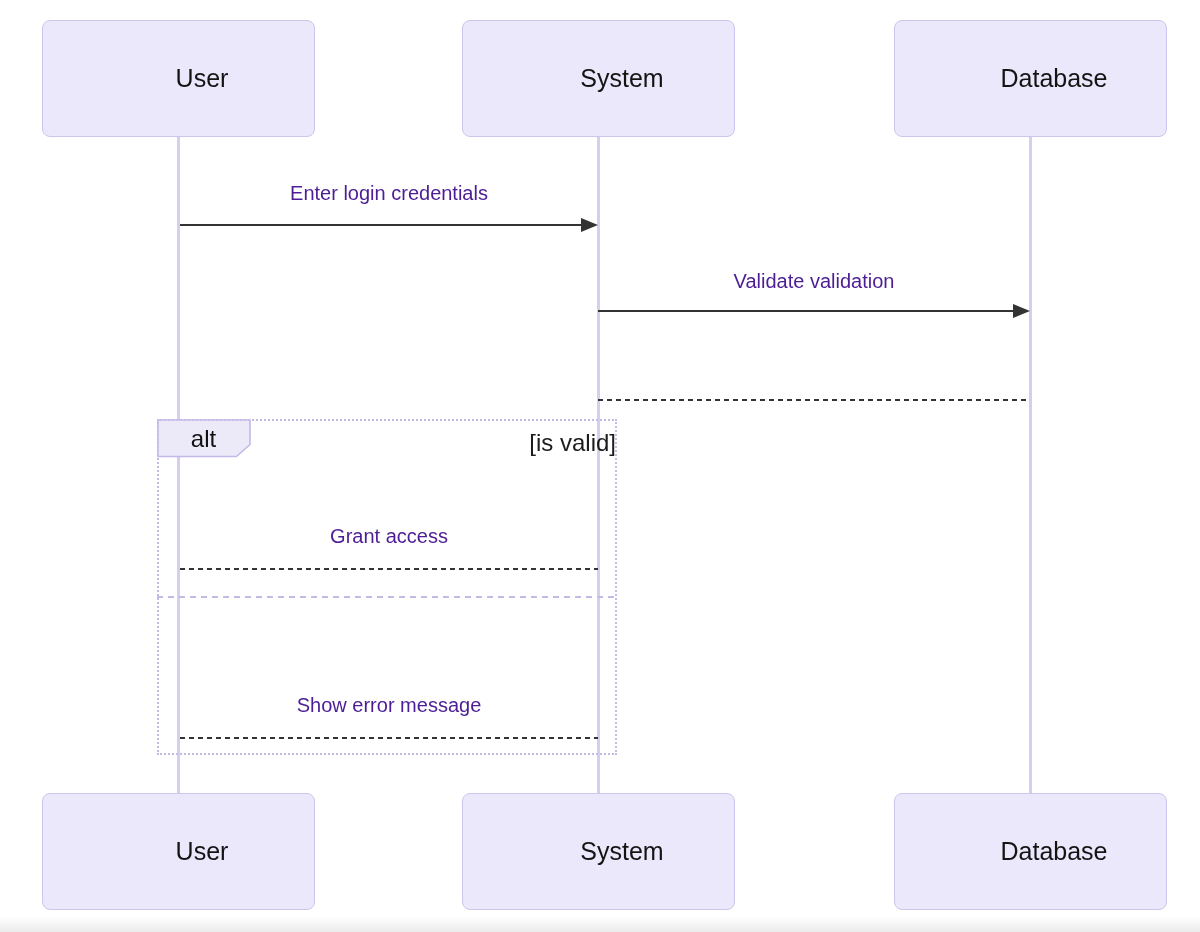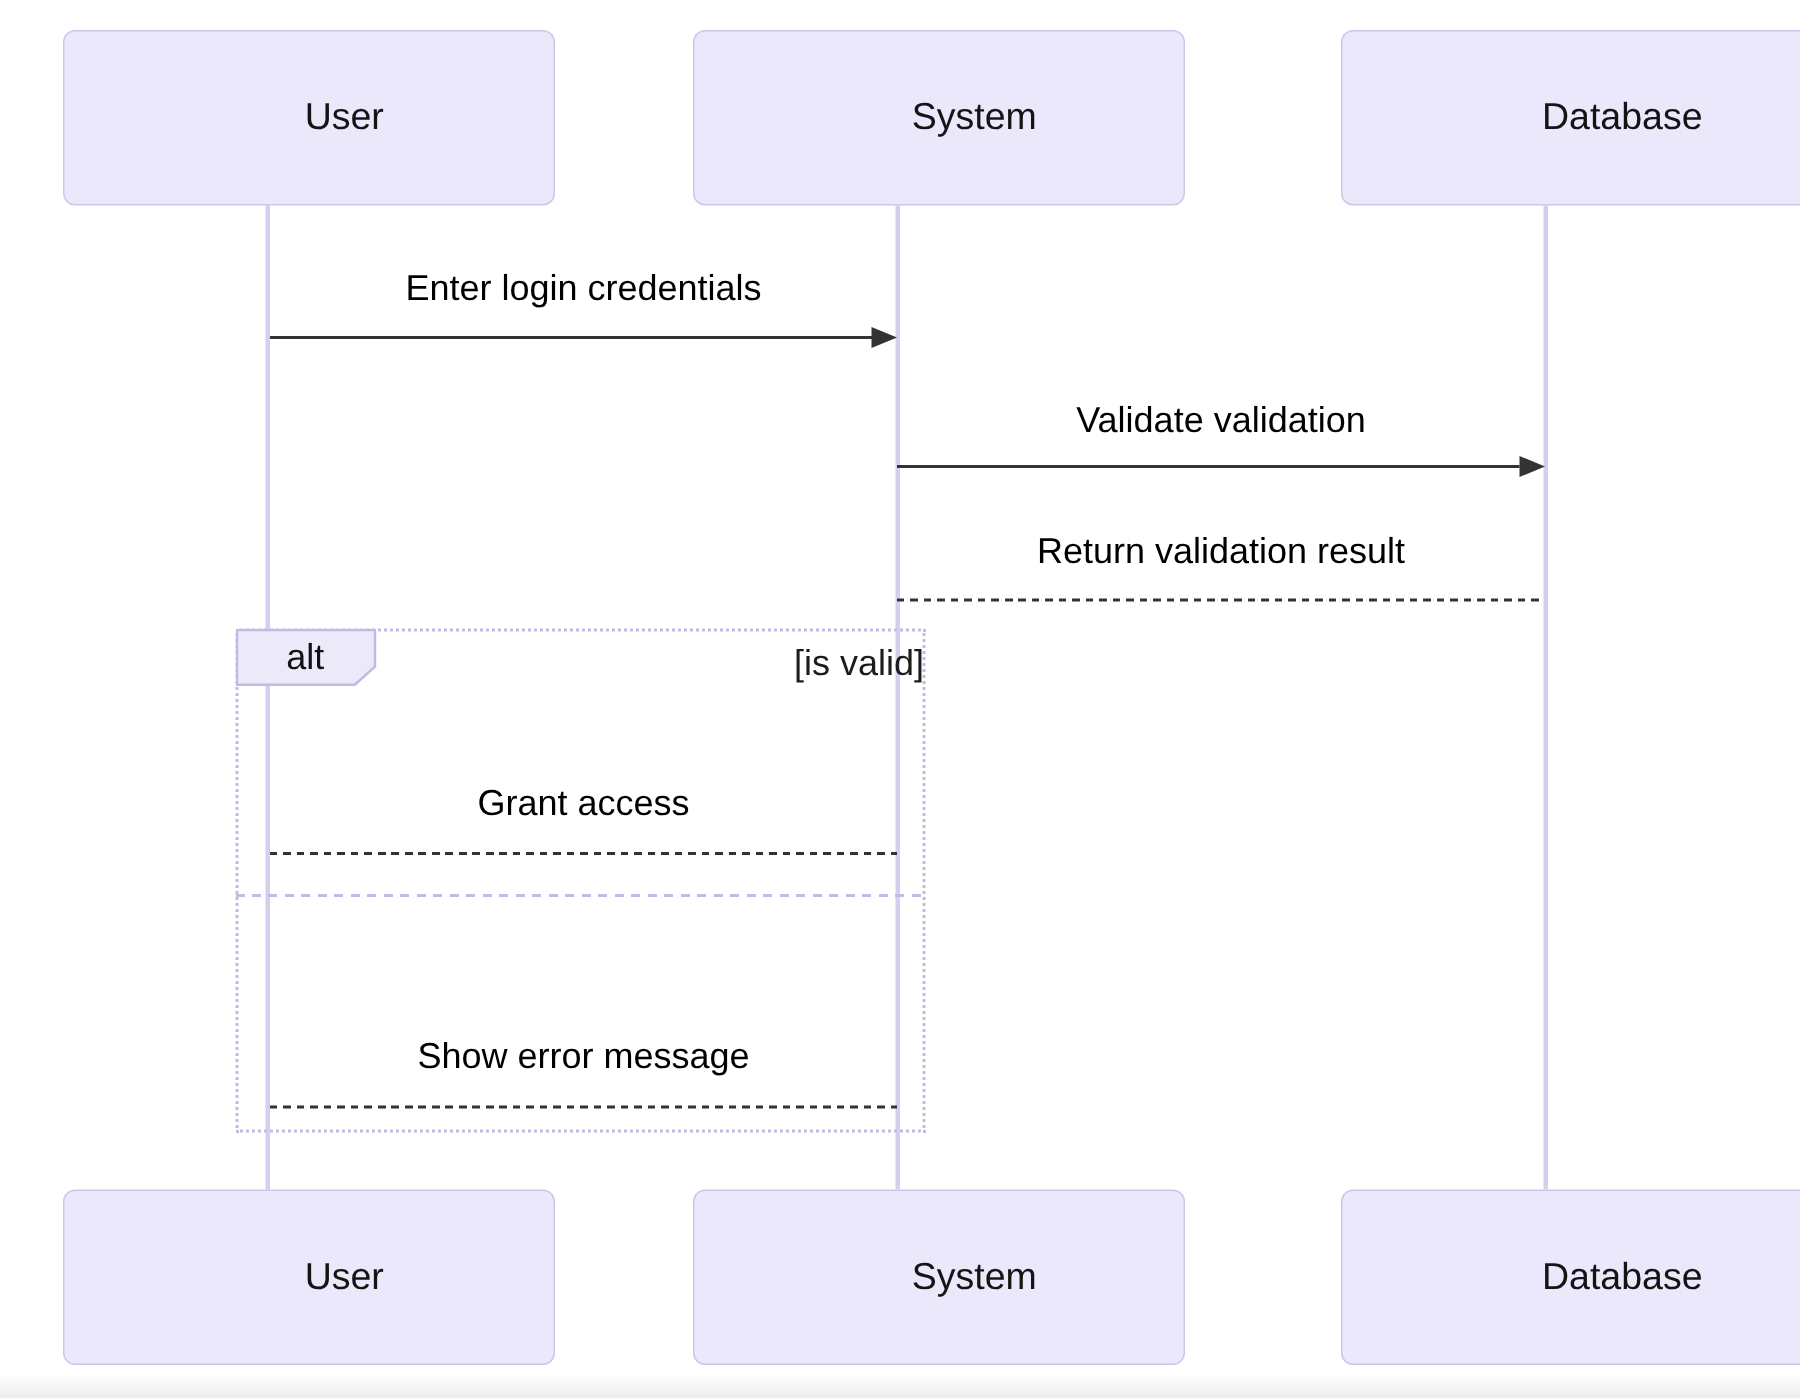--- a/index.html
+++ b/index.html
@@ -15,41 +15,41 @@
   .lifeline{
     position:absolute;
     width:3px;
     top:137px;
     height:656px;
     background:#d5ceee;
   }
   
   .actor{
     position:absolute;
-    width:328px;
+    width:273px;
     height:117px;
     background:#eae8fa;
     border:1.5px solid #cfc5ec;
     border-radius:8px;
     box-sizing:border-box;
     display:flex;
     align-items:center;
     justify-content:center;
     font-size:25px;
     color:#141414;
     padding-left:47px;
   }
   
   .msg-text{
     position:absolute;
     height:34px;
     line-height:34px;
     text-align:center;
-    font-size:24px;
-    color:#000000;
+    font-size:20px;
+    color:#4c1d95;
     white-space:nowrap;
   }
   
   .line-solid{
     position:absolute;
     height:2px;
     background:#333333;
   }
   .line-dashed{
     position:absolute;
@@ -122,21 +122,20 @@
   <div class="condition-text" style="left:250px;top:426px;width:366px">[is valid]</div>
 
   <div class="msg-text" style="left:180px;top:176px;width:418px">Enter login credentials</div>
   <div class="line-solid" style="left:180px;top:224px;width:402px"></div>
   <div class="arrowhead" style="left:581px;top:218px"></div>
 
   <div class="msg-text" style="left:598px;top:264px;width:432px">Validate validation</div>
   <div class="line-solid" style="left:598px;top:310px;width:415px"></div>
   <div class="arrowhead" style="left:1013px;top:304px"></div>
 
-  <div class="msg-text" style="left:598px;top:351px;width:432px">Return validation result</div>
   <div class="line-dashed" style="left:598px;top:399px;width:432px"></div>
 
   <div class="msg-text" style="left:180px;top:519px;width:418px">Grant access</div>
   <div class="line-dashed" style="left:180px;top:568px;width:418px"></div>
 
   <div class="msg-text" style="left:180px;top:688px;width:418px">Show error message</div>
   <div class="line-dashed" style="left:180px;top:737px;width:418px"></div>
 
   <div class="actor" style="left:42px;top:20px">
     <span>User</span>

